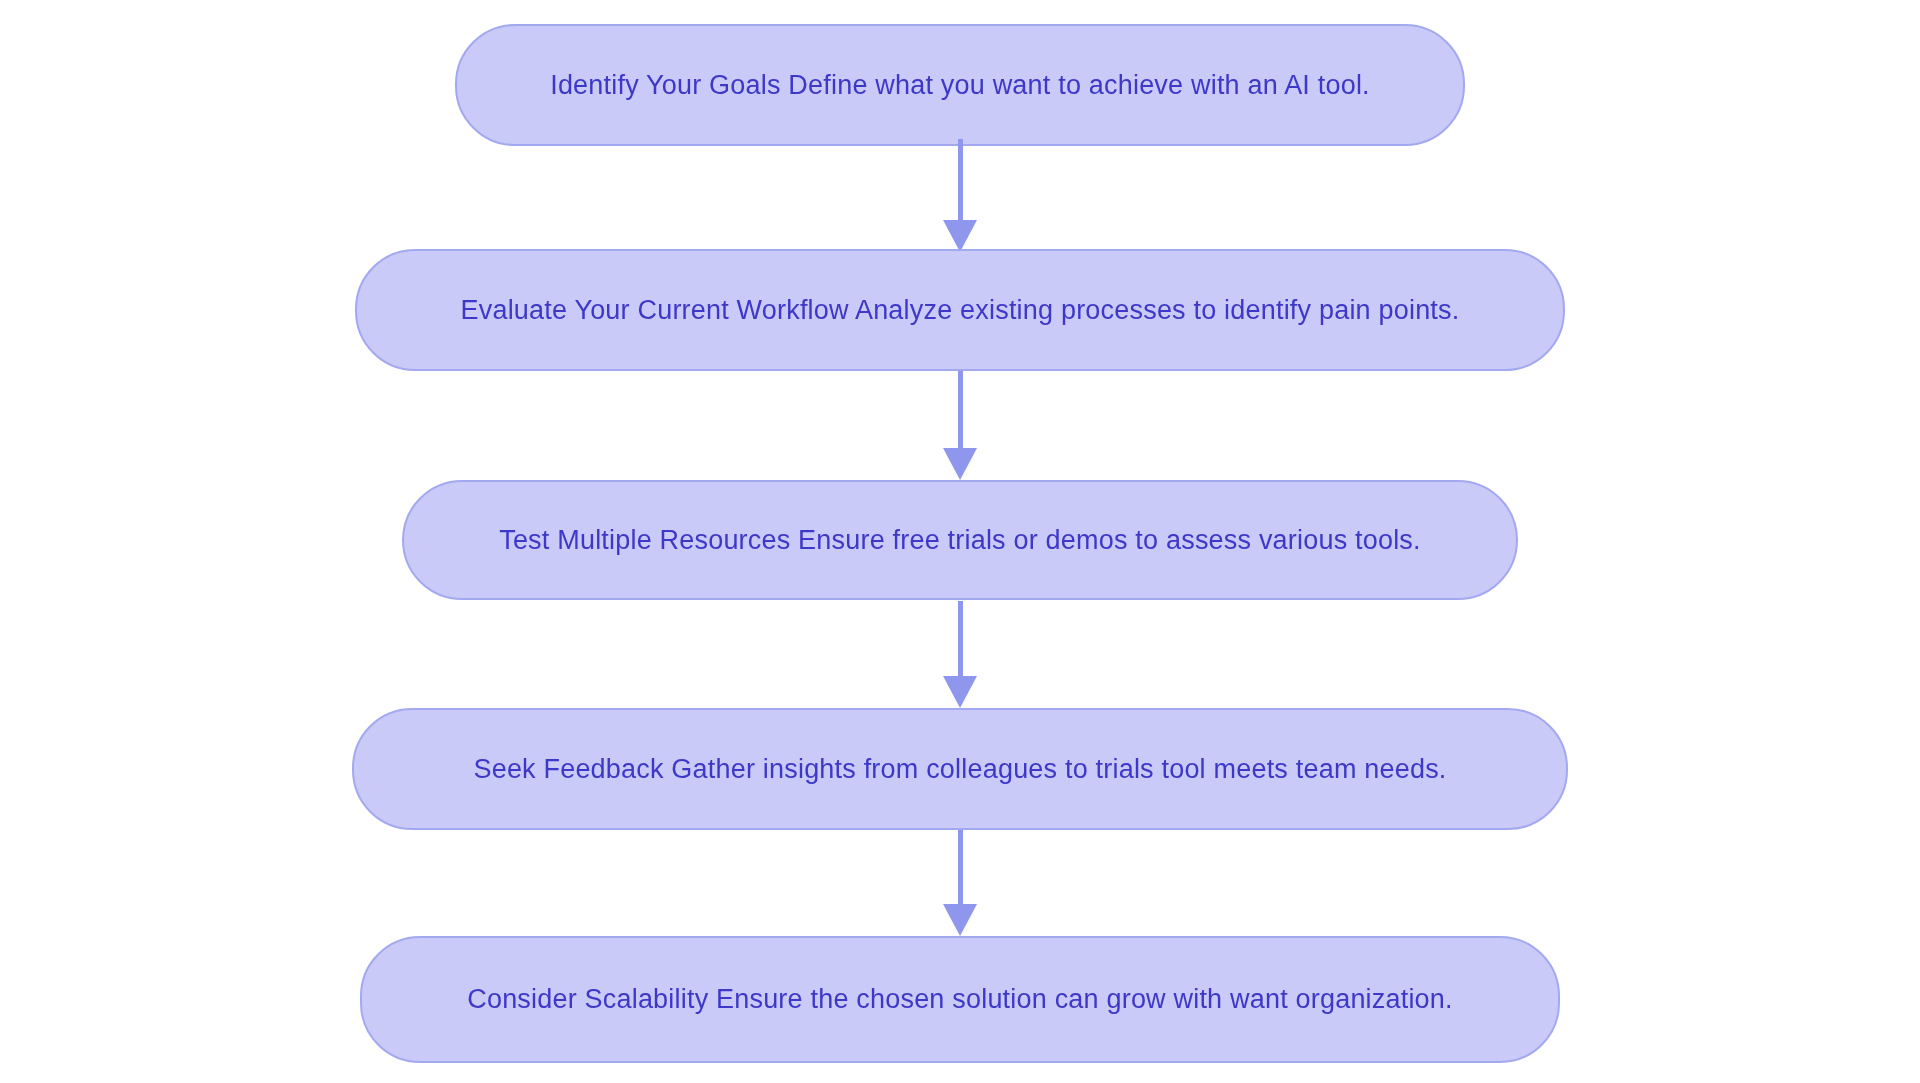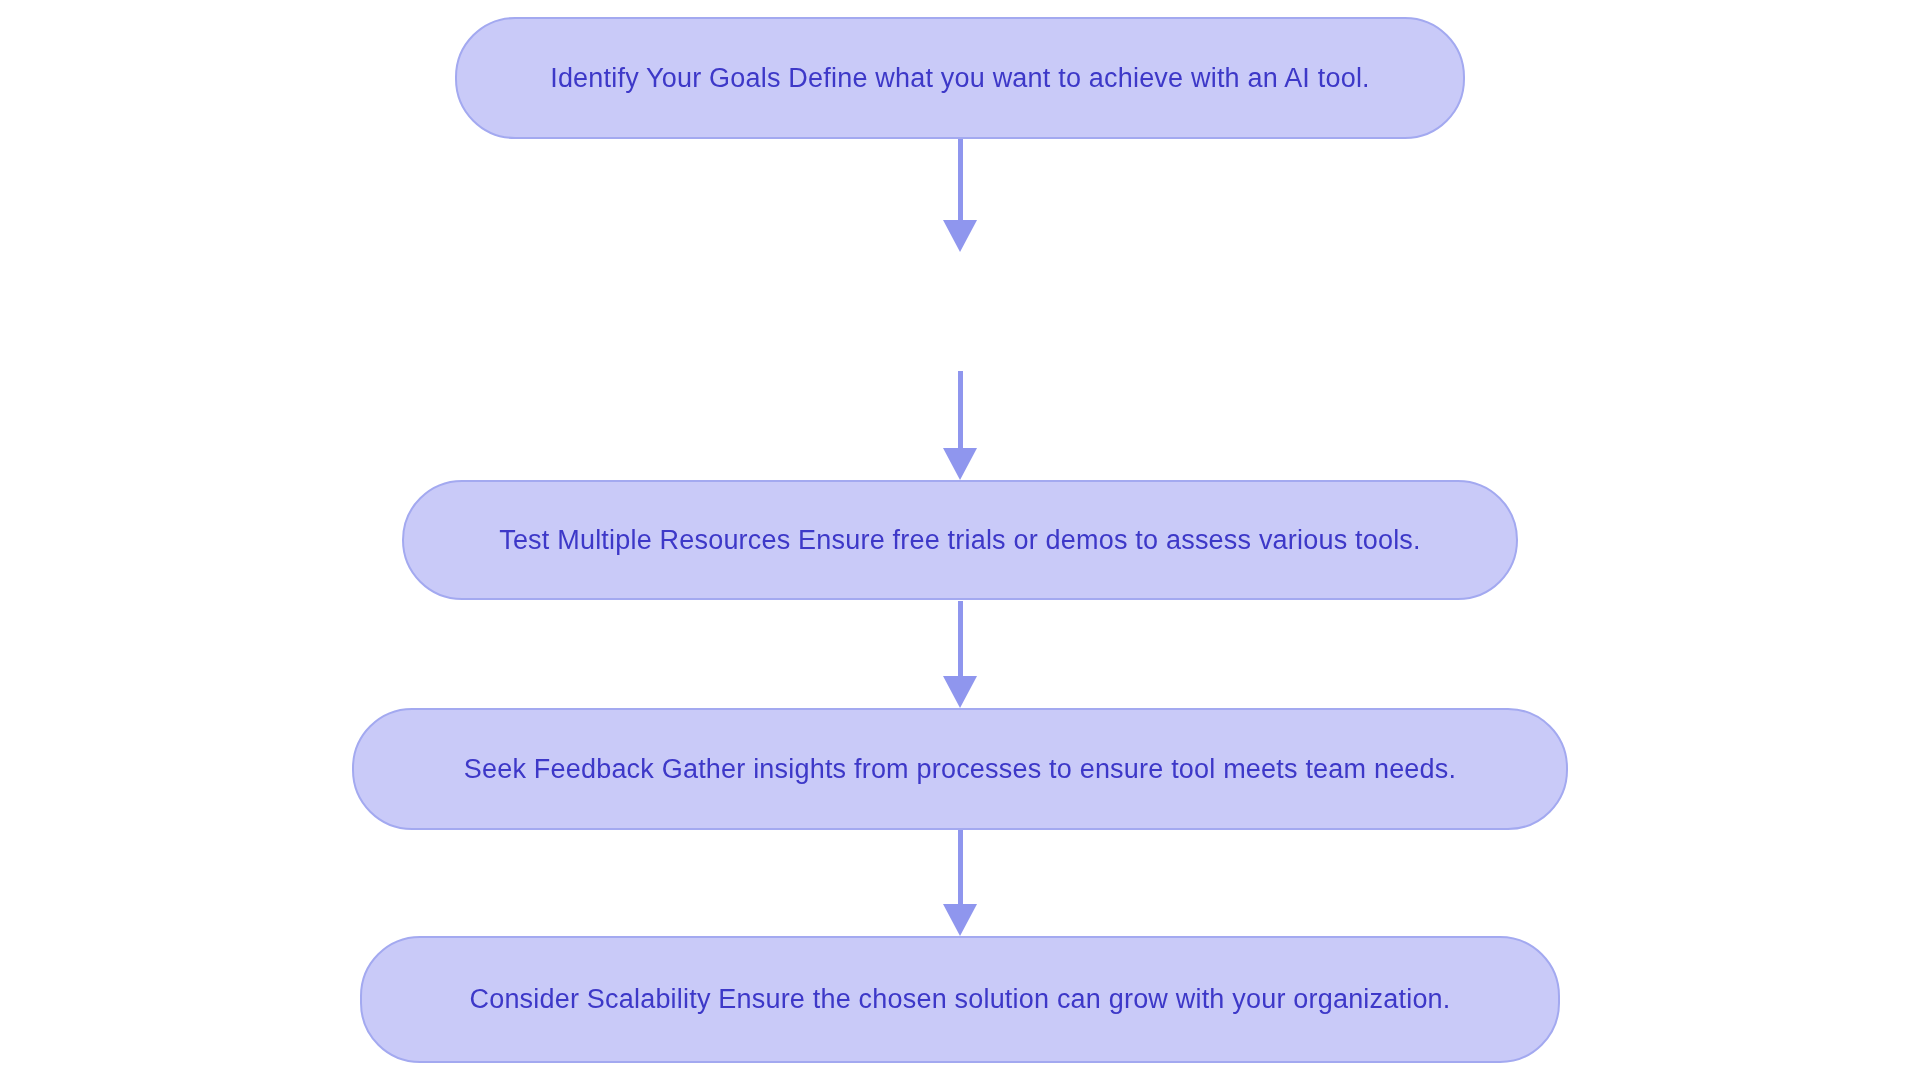--- a/index.html
+++ b/index.html
@@ -36,21 +36,21 @@
     justify-content: center;
   }
   .node-label {
     color: var(--node-text);
     font-size: 27px;
     line-height: 1.2;
     white-space: nowrap;
     text-align: center;
     letter-spacing: 0.2px;
   }
-  .n1 { top: 17px;  width: 1010px; }
+  .n1 { top: 24px;  width: 1010px; }
   .n2 { top: 249px; width: 1210px; }
   .n3 { top: 480px; width: 1116px; height: 120px; }
   .n4 { top: 708px; width: 1216px; }
   .n5 { top: 936px; width: 1200px; height: 127px; }
 
   .arrow {
     position: absolute;
     left: calc(50% - 2.5px);
     width: 5px;
     background: var(--arrow);
@@ -76,32 +76,35 @@
 <body>
 
 <div class="canvas">
 
   <div class="node n1">
     <span class="node-label">Identify Your Goals Define what you want to achieve with an AI tool.</span>
   </div>
 
   <div class="arrow a1"></div>
 
+  <div class="node n2">
+    <span class="node-label">Evaluate Your Current Workflow Analyze existing processes to identify pain points.</span>
+  </div>
 
   <div class="arrow a2"></div>
 
   <div class="node n3">
     <span class="node-label">Test Multiple Resources Ensure free trials or demos to assess various tools.</span>
   </div>
 
   <div class="arrow a3"></div>
 
   <div class="node n4">
-    <span class="node-label">Seek Feedback Gather insights from processes to ensure tool meets team needs.</span>
+    <span class="node-label">Seek Feedback Gather insights from colleagues to trials tool meets team needs.</span>
   </div>
 
   <div class="arrow a4"></div>
 
   <div class="node n5">
-    <span class="node-label">Consider Scalability Ensure the chosen solution can grow with your organization.</span>
+    <span class="node-label">Consider Scalability Ensure the chosen solution can grow with want organization.</span>
   </div>
 
 </div>
 
 </body></html>

